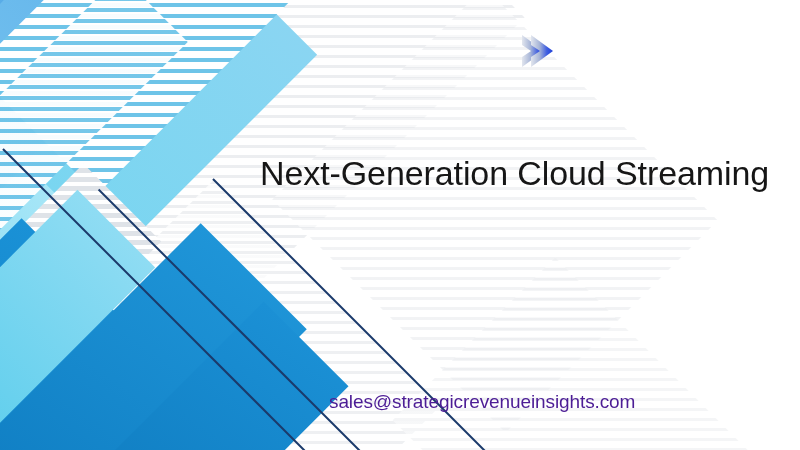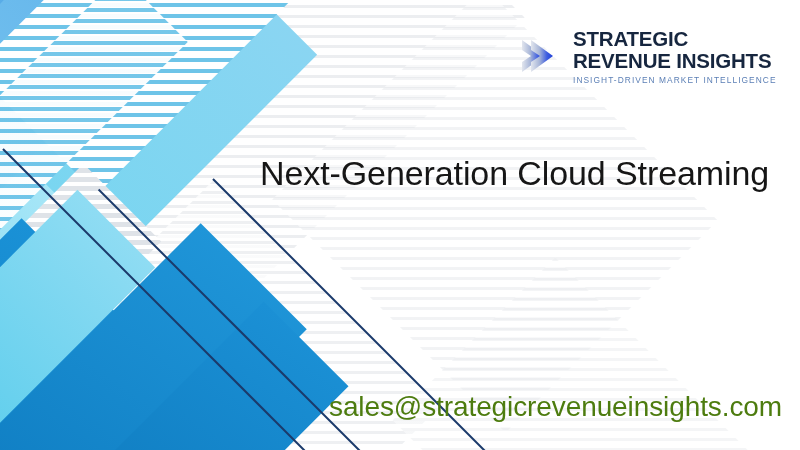--- a/index.html
+++ b/index.html
@@ -101,22 +101,22 @@
     color: #161616;
     white-space: nowrap;
     letter-spacing: -0.1px;
   }
 
   
   #email {
     position: absolute;
     left: 329px;
     top: 391px;
-    font-size: 28px;
-    color: #4d7c0f;
+    font-size: 19px;
+    color: #4c1d95;
     white-space: nowrap;
     letter-spacing: -0.1px;
   }
 </style>
 </head>
 <body>
 
 <div id="slide">
 
   <div id="artwork">
@@ -185,24 +185,19 @@
           <stop offset="0%" stop-color="#e2e6ee"></stop>
           <stop offset="38%" stop-color="#a8b6d8"></stop>
           <stop offset="72%" stop-color="#3f5ee0"></stop>
           <stop offset="100%" stop-color="#1e3fd8"></stop>
         </linearGradient>
       </defs>
       <path d="M4 7 L26 23 L4 39 L4 29 L13 23 L4 17 Z" fill="url(#chevGrad)"></path>
       <path d="M13 7 L35 23 L13 39 L13 29 L22 23 L13 17 Z" fill="url(#chevGrad)"></path>
     </svg>
 
-    <div id="logo-text">
-      <div class="logo-line">STRATEGIC</div>
-      <div class="logo-line">REVENUE INSIGHTS</div>
-      <div id="logo-tagline">INSIGHT-DRIVEN MARKET INTELLIGENCE</div>
-    </div>
   </div>
 
   <div id="title">Next-Generation Cloud Streaming</div>
 
   <div id="email">sales@strategicrevenueinsights.com</div>
 
 </div>
 
 </body></html>

